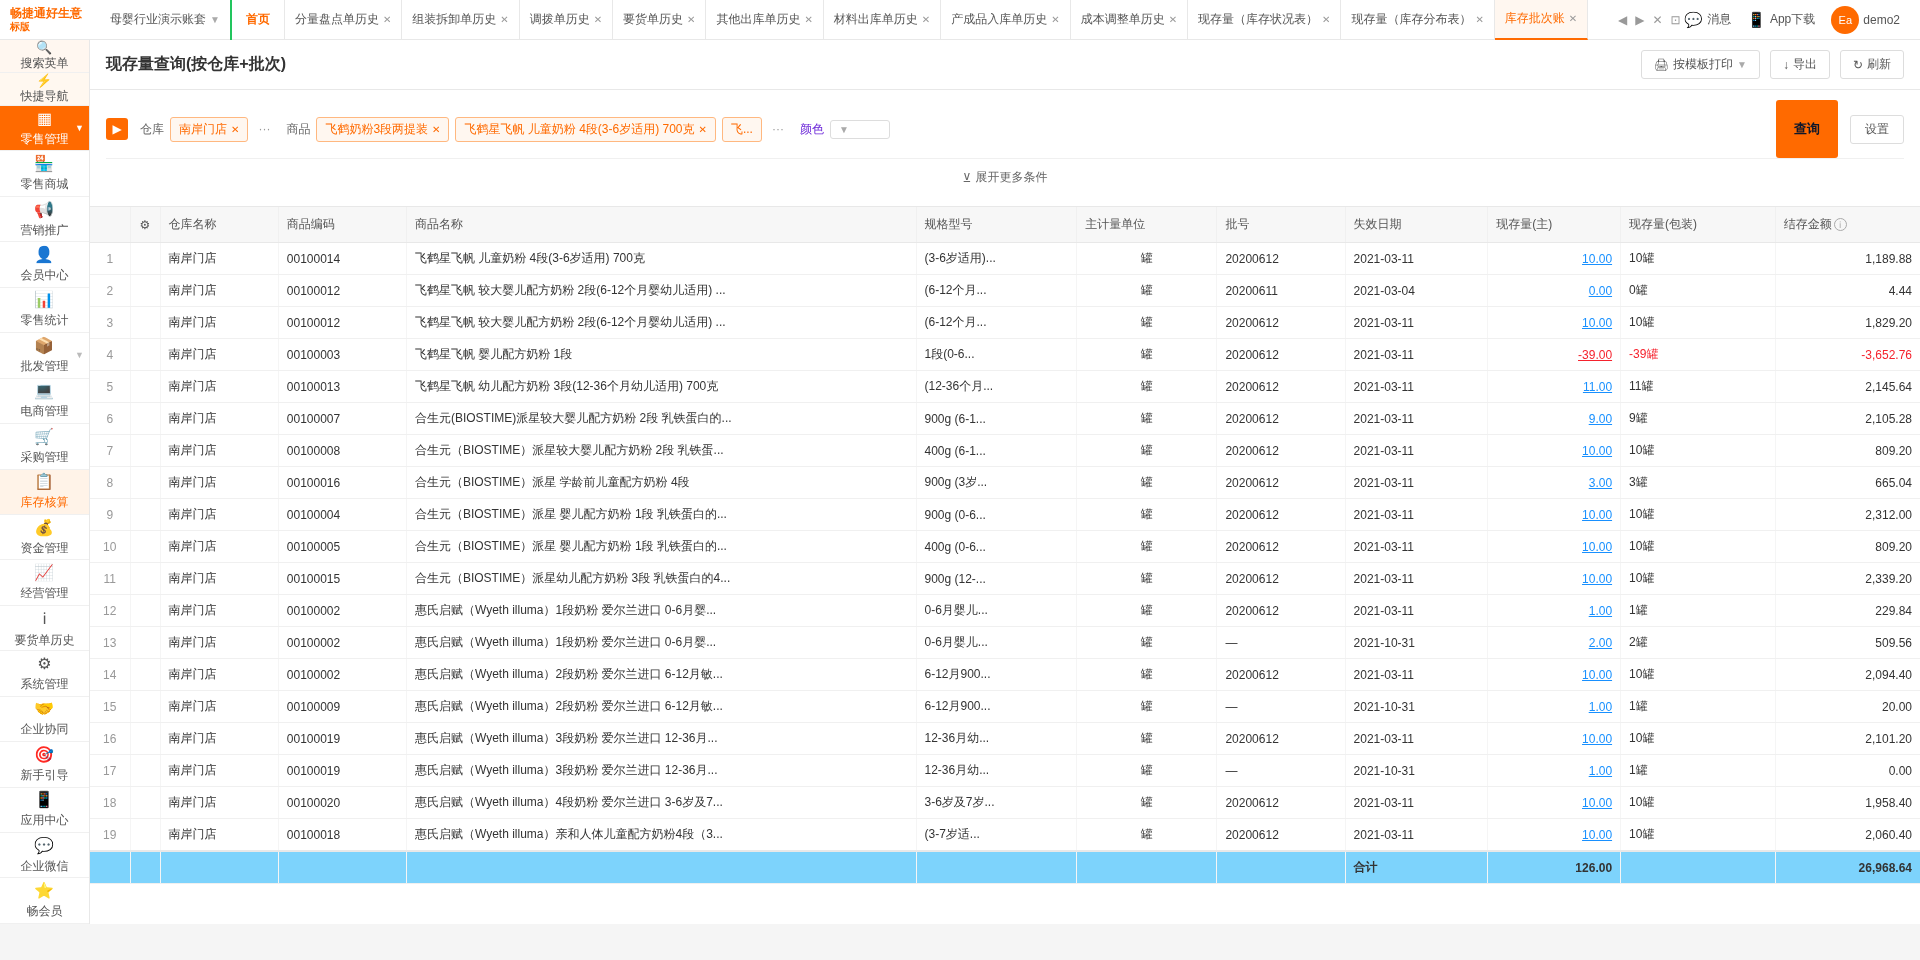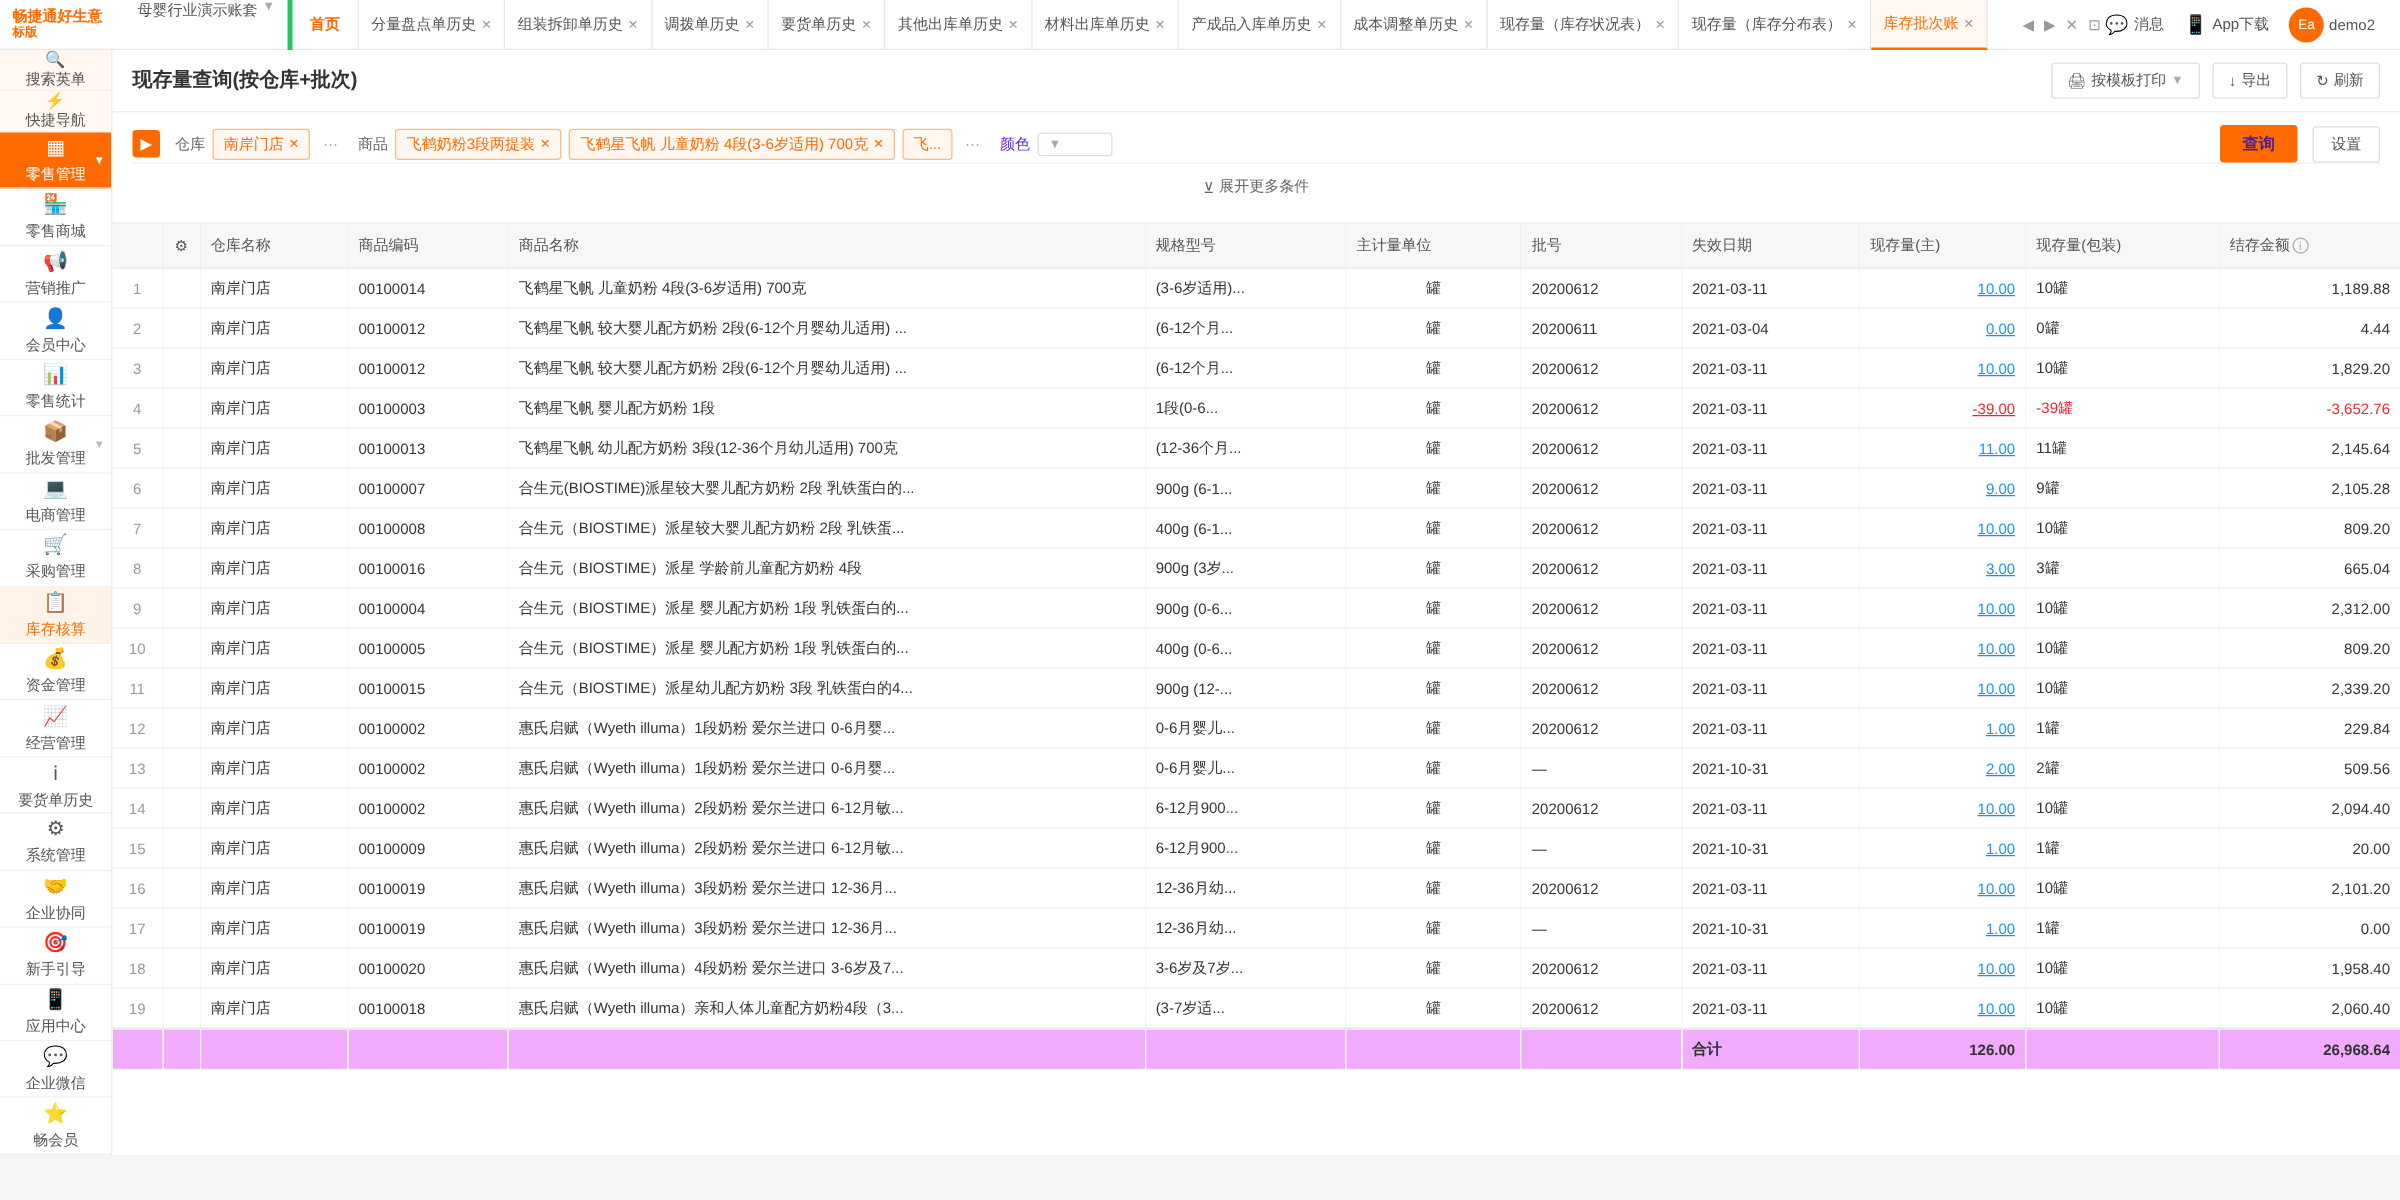--- a/index.html
+++ b/index.html
@@ -267,21 +267,21 @@
     }
     td:last-child { border-right: none; }
     .row-num { color: #999; text-align: center; }
     .link-val { color: #1890ff; text-decoration: underline; cursor: pointer; }
     .negative { color: #f5222d; }
     .text-right { text-align: right; }
     .text-center { text-align: center; }
 
     
     .footer-row td {
-      background: #f0abfc;
+      background: #7dd3fc;
       font-weight: bold;
       border-top: 2px solid #e8e8e8;
     }
 
     .expand-more-row {
       display: flex;
       align-items: center;
       justify-content: center;
       padding: 6px 0;
       border-top: 1px solid #f0f0f0;
@@ -329,24 +329,24 @@
       gap: 4px;
       padding: 3px 8px;
       border: 1px solid #ddd;
       border-radius: 3px;
       background: #fff;
       min-width: 60px;
       cursor: pointer;
     }
     .query-btn {
       background: #ff6a00;
-      color: #4c1d95;
+      color: #0f172a;
       border: none;
       border-radius: 3px;
-      padding: 6px 18px;
+      padding: 20px 18px;
       cursor: pointer;
       font-size: 13px;
       font-weight: bold;
     }
     .set-btn {
       border: 1px solid #ddd;
       background: #fff;
       border-radius: 3px;
       padding: 5px 14px;
       cursor: pointer;
@@ -357,21 +357,21 @@
 </head>
 <body>
 
 <div class="top-bar">
   <div class="logo-area">
     <div class="logo-text">
       <div>畅捷通好生意</div>
       <div style="color:#ff6a00;font-size:10px;">标版</div>
     </div>
   </div>
-  <div style="display:flex;padding:0 10px;border-right:4px solid #22c55e;height:40px;cursor:pointer;gap:4px;">
+  <div style="display:flex;align-items:center;padding:0 10px;border-right:2px solid #22c55e;height:40px;cursor:pointer;gap:4px;">
     <span style="color:#555;">母婴行业演示账套</span>
     <span style="color:#aaa;font-size:10px;">▼</span>
   </div>
   <div class="tab-bar">
     <div class="tab-item tab-home">首页</div>
     <div class="tab-item">分量盘点单历史 <span class="tab-close">✕</span></div>
     <div class="tab-item">组装拆卸单历史 <span class="tab-close">✕</span></div>
     <div class="tab-item">调拨单历史 <span class="tab-close">✕</span></div>
     <div class="tab-item">要货单历史 <span class="tab-close">✕</span></div>
     <div class="tab-item">其他出库单历史 <span class="tab-close">✕</span></div>

